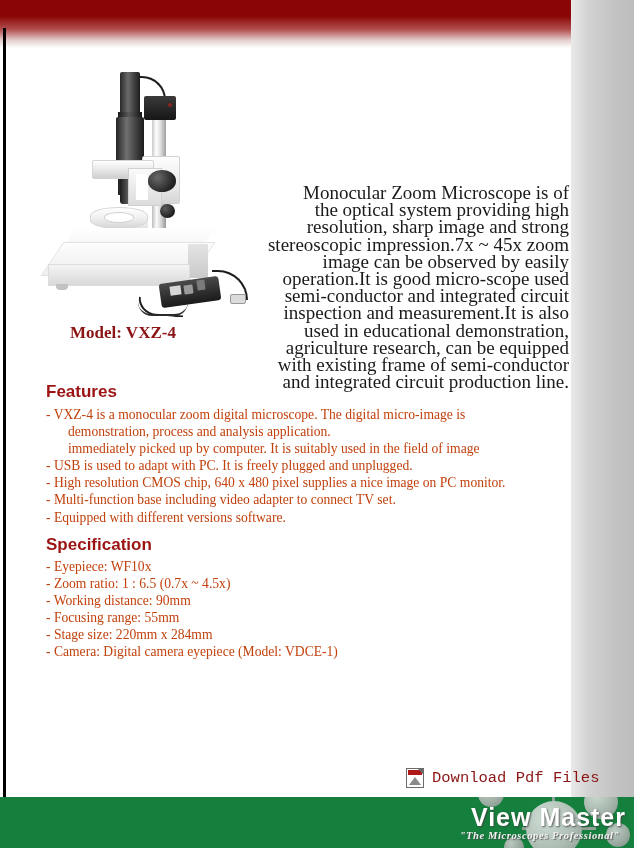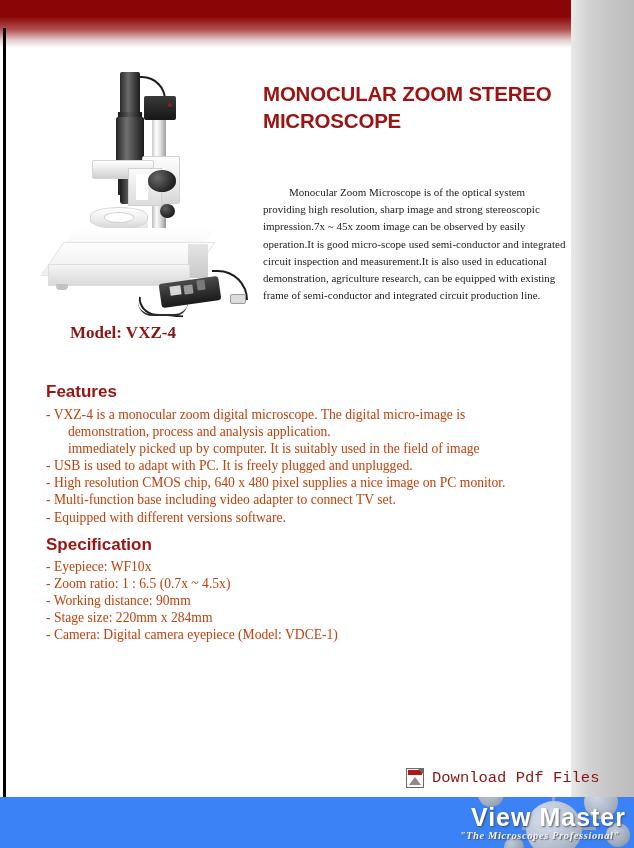--- a/index.html
+++ b/index.html
@@ -89,22 +89,22 @@
   }
   .title {
     position:absolute; left:263px; top:80px; width:300px;
     font-family:"Liberation Sans", sans-serif;
     font-weight:bold; font-size:20.5px; line-height:27px;
     color:#9b1313; letter-spacing:-0.2px;
   }
   .intro {
     position:absolute; left:263px; top:184px; width:306px;
     font-family:"Liberation Serif", serif;
-    font-size:11px; line-height:17.2px; color:#1a1a1a;
-    text-indent:26px; text-align:left;
+    font-size:19px; line-height:17.2px; color:#1a1a1a;
+    text-indent:26px; text-align:right;
   }
 
   .sec-head {
     position:absolute;
     font-family:"Liberation Sans", sans-serif;
     font-weight:bold; font-size:17px; color:#9b1313;
   }
   #features-head { left:46px; top:382px; }
   #spec-head     { left:46px; top:535px; }
 
@@ -136,21 +136,21 @@
                    border-left:6px solid transparent; border-right:6px solid transparent;
                    border-bottom:8px solid #8a8a8a; }
   .download-text {
     font-family:Liberation Mono, monospace;
     font-size:15.5px; color:#8c1414;
   }
 
   
   .footer {
     position:absolute; left:0; top:797px; width:634px; height:51px;
-    background:#3b82f6; overflow:hidden;
+    background:#15803d; overflow:hidden;
   }
   .footer-cells { position:absolute; right:0; top:-18px; width:200px; height:86px; opacity:.85; }
   .cell { position:absolute; border-radius:50%; }
   .c1 { left:92px;  top:22px; width:56px; height:56px; background:radial-gradient(circle at 36% 32%,#f2f2f2,#c9c9c9 55%,#9c9c9c); }
   .c2 { left:150px; top:6px;  width:34px; height:34px; background:radial-gradient(circle at 36% 32%,#e8e8e8,#bdbdbd 58%,#949494); }
   .c3 { left:44px;  top:2px;  width:26px; height:26px; background:radial-gradient(circle at 36% 32%,#dedede,#b4b4b4 60%,#8d8d8d); }
   .c4 { left:172px; top:44px; width:24px; height:24px; background:radial-gradient(circle at 36% 32%,#dcdcdc,#b0b0b0 60%,#8a8a8a); }
   .c6 { left:70px;  top:58px; width:20px; height:20px; background:radial-gradient(circle at 36% 32%,#d6d6d6,#a9a9a9 60%,#868686); }
   .spoke { position:absolute; background:#a8a8a8; }
   .s1 { left:118px; top:16px; width:3px; height:14px; }
@@ -215,38 +215,38 @@
     <div class="pf psu-sw"></div>
     <div class="pf psu-sw2"></div>
     <div class="pf psu-knob"></div>
     <div class="pf cord1"></div>
     <div class="pf cord2"></div>
     <div class="pf plug"></div>
   </div>
 
   <div class="model-label">Model: VXZ-4</div>
 
-  <h1 class="title">MONOCULAR ZOOM STEREO MICROSCOPE</h1>
 
   <p class="intro">Monocular Zoom Microscope is of the optical system providing high resolution, sharp image and strong stereoscopic impression.7x ~ 45x zoom image can be observed by easily operation.It is good micro-scope used semi-conductor and integrated circuit inspection and measurement.It is also used in educational demonstration, agriculture research, can be equipped with existing frame of semi-conductor and integrated circuit production line.</p>
 
   <h2 class="sec-head" id="features-head">Features</h2>
   <ul class="list" id="features-list">
       <li>- VXZ-4 is a monocular zoom digital microscope. The digital micro-image is<span class="cont">demonstration, process and analysis application.</span><span class="cont">immediately picked up by computer. It is suitably used in the field of image</span></li>
       <li>- USB is used to adapt with PC. It is freely plugged and unplugged.</li>
       <li>- High resolution CMOS chip, 640 x 480 pixel supplies a nice image on PC monitor.</li>
       <li>- Multi-function base including video adapter to connect TV set.</li>
       <li>- Equipped with different versions software.</li>
     </ul>
 
   <h2 class="sec-head" id="spec-head">Specification</h2>
   <ul class="list" id="spec-list">
       <li>- Eyepiece: WF10x</li>
       <li>- Zoom ratio: 1 : 6.5 (0.7x ~ 4.5x)</li>
       <li>- Working distance: 90mm</li>
+      <li>- Focusing range: 55mm</li>
       <li>- Stage size: 220mm x 284mm</li>
       <li>- Camera: Digital camera eyepiece (Model: VDCE-1)</li>
     </ul>
 
   <a class="download-row" href="#">
     <span class="pdf-icon">
       <span class="bar"></span>
         <span class="fold"></span>
         <span class="tri"></span>
     </span>

